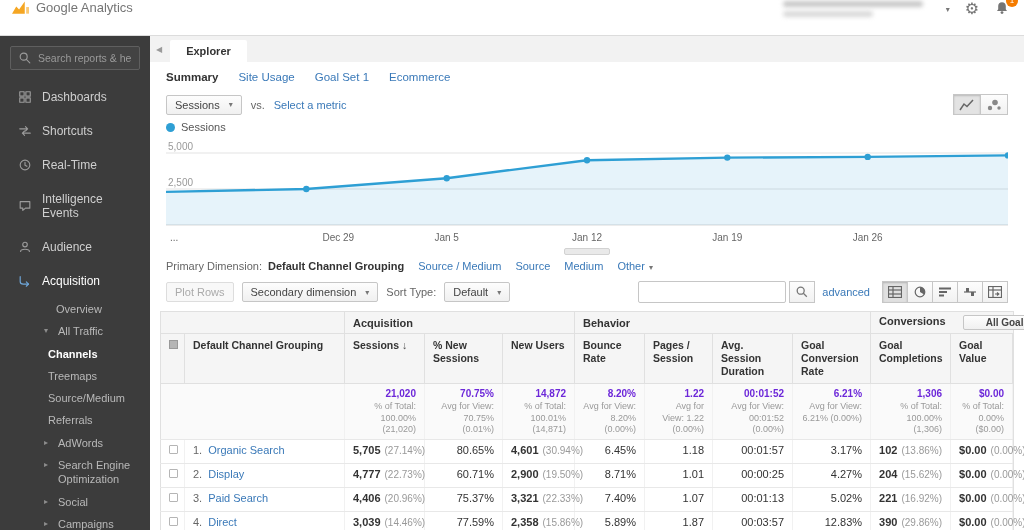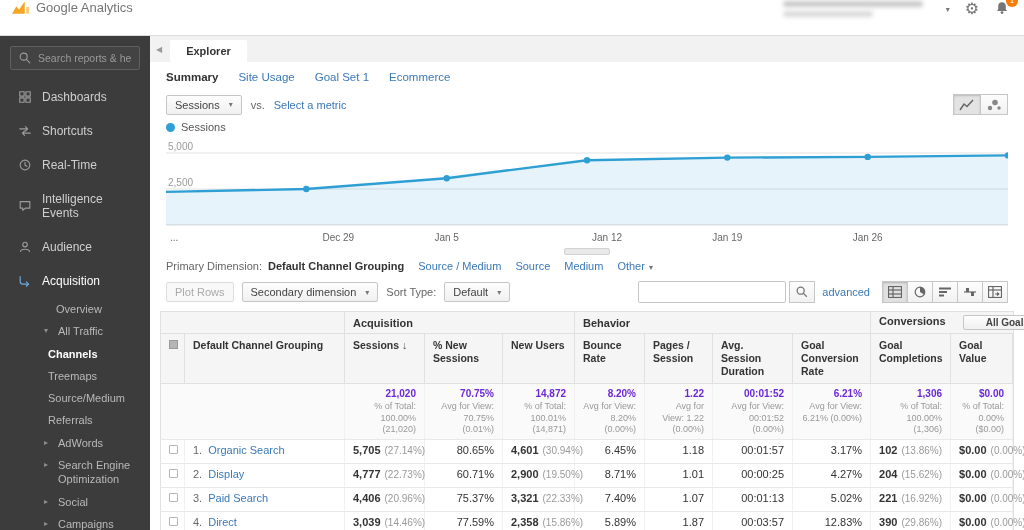--- a/index.html
+++ b/index.html
@@ -295,21 +295,21 @@
             <circle cx="704.2" cy="17.9" r="3.2" fill="#2e9fd4"></circle>
             <circle cx="845.0" cy="16.4" r="3.2" fill="#2e9fd4"></circle>
           </svg>
           <span class="ylab" style="top: 38px;">2,500</span>
           <span class="ylab" style="top: 2px;">5,000</span>
         </div>
       <div class="xlabels" id="xlabels">
           <span class="xlab" style="left: 4px; transform: none;">...</span>
           <span class="xlab" style="left: 16.6667%; margin-left: 32px;">Dec 29</span>
           <span class="xlab" style="left: 33.3333%;">Jan 5</span>
-          <span class="xlab" style="left: 50%; margin-left: 20px;">Jan 12</span>
+          <span class="xlab" style="left: 50%;">Jan 12</span>
           <span class="xlab" style="left: 66.6667%;">Jan 19</span>
           <span class="xlab" style="left: 83.3333%;">Jan 26</span>
         </div>
       <div class="chart-handle"></div>
 
       <div class="dim-row">
         <span class="dim-label">Primary Dimension:</span>
         <span class="dim-selected">Default Channel Grouping</span>
         <a class="link">Source / Medium</a>
         <a class="link">Source</a>

